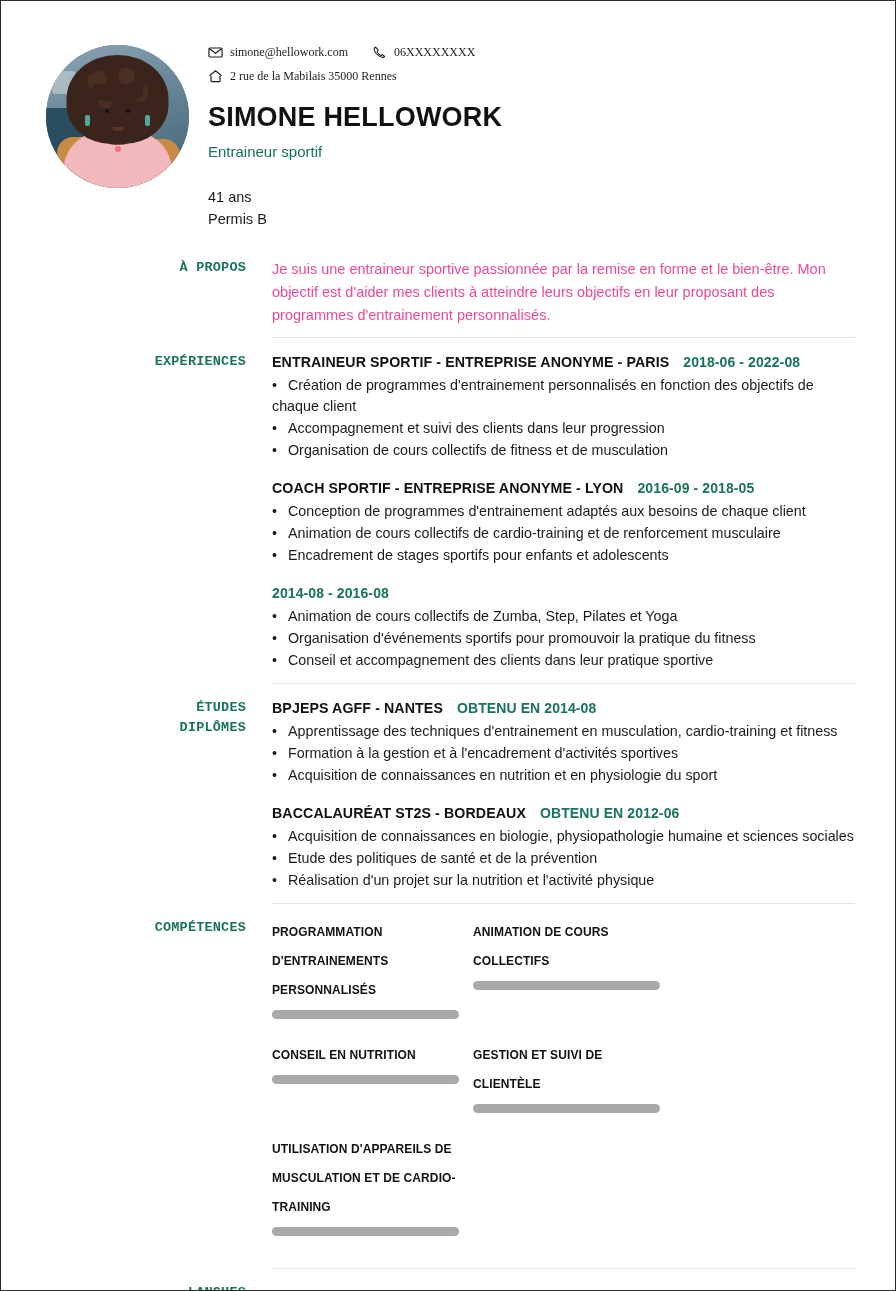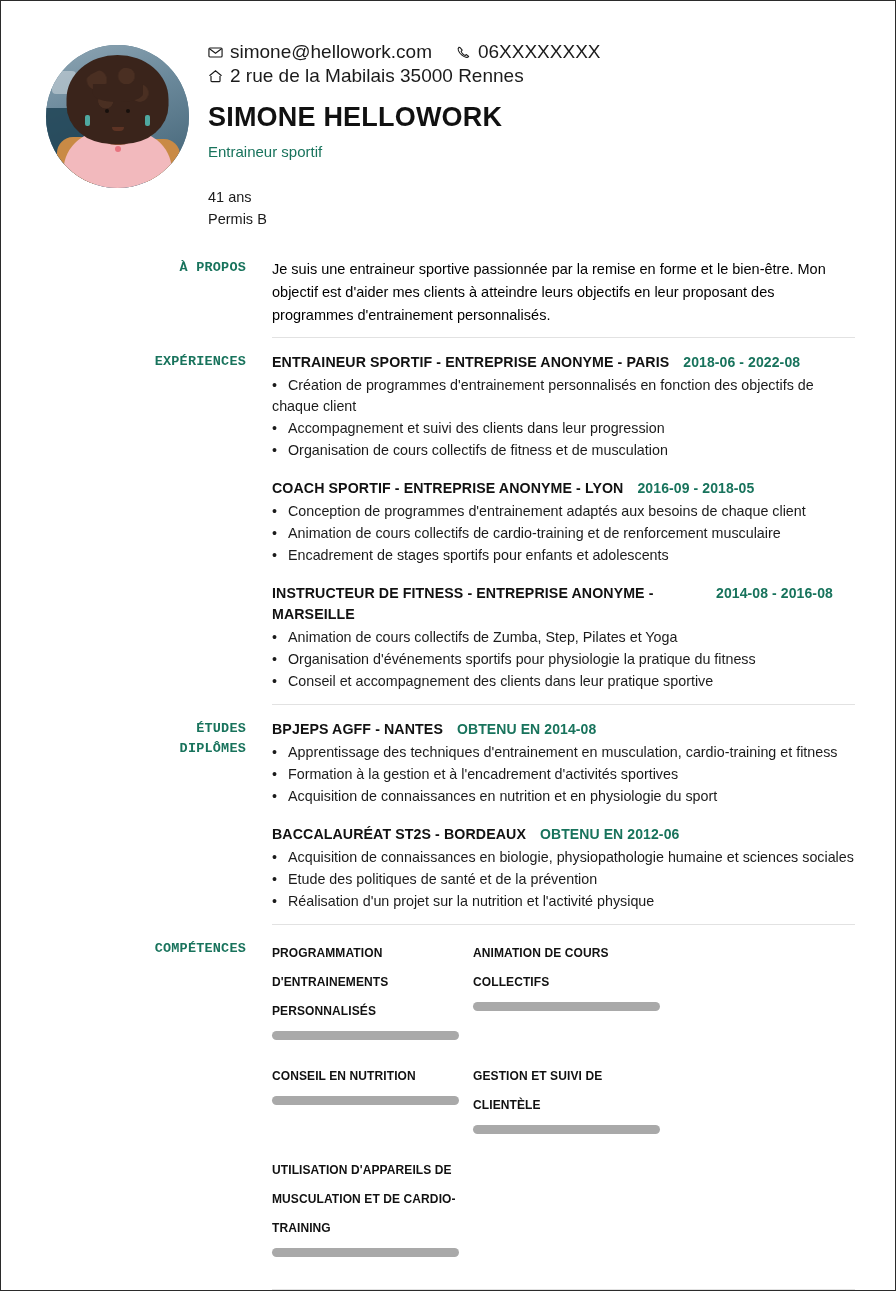--- a/index.html
+++ b/index.html
@@ -186,24 +186,25 @@
   }
 
   .header-info {
     flex: 1 1 auto;
     padding-left: 14px;
     padding-top: 4px;
   }
   .contact-line {
     display: flex;
     align-items: center;
-    font-size: 19px;
+    font-size: 12px;
     color: #1b1b1b;
     line-height: 22px;
     margin-bottom: 2px;
+    font-family: Liberation Serif, serif;
   }
   .contact-item {
     display: inline-flex;
     align-items: center;
     margin-right: 24px;
     white-space: nowrap;
   }
   .contact-item .ci {
     display: inline-flex;
     align-items: center;
@@ -237,21 +238,21 @@
   .divider {
     height: 1px;
     background: #e2e2e2;
     margin: 0 0 0 226px;
   }
   .section {
     padding: 14px 0 10px 0;
   }
   .about-text {
     font-size: 14.5px;
-    color: #000000;
+    color: #ec4899;
     line-height: 23px;
   }
 
   
   .entry { margin-bottom: 17px; }
   .entry:last-child { margin-bottom: 2px; }
   .entry-head {
     display: flex;
     align-items: flex-start;
     justify-content: flex-start;
@@ -434,26 +435,25 @@
               <div class="entry-date">2016-09 - 2018-05</div>
             </div>
             <ul class="bullets">
               <li><span class="bd">•</span><span>Conception de programmes d'entrainement adaptés aux besoins de chaque client</span></li>
               <li><span class="bd">•</span><span>Animation de cours collectifs de cardio-training et de renforcement musculaire</span></li>
               <li><span class="bd">•</span><span>Encadrement de stages sportifs pour enfants et adolescents</span></li>
             </ul>
           </div>
           <div class="entry">
             <div class="entry-head">
-              <div class="entry-title">INSTRUCTEUR DE FITNESS - ENTREPRISE ANONYME - MARSEILLE</div>
               <div class="entry-date">2014-08 - 2016-08</div>
             </div>
             <ul class="bullets">
               <li><span class="bd">•</span><span>Animation de cours collectifs de Zumba, Step, Pilates et Yoga</span></li>
-              <li><span class="bd">•</span><span>Organisation d'événements sportifs pour physiologie la pratique du fitness</span></li>
+              <li><span class="bd">•</span><span>Organisation d'événements sportifs pour promouvoir la pratique du fitness</span></li>
               <li><span class="bd">•</span><span>Conseil et accompagnement des clients dans leur pratique sportive</span></li>
             </ul>
           </div>
         </div>
     </div>
 
     <div class="divider"></div>
 
     <div class="section row">
       <div class="label-col">

